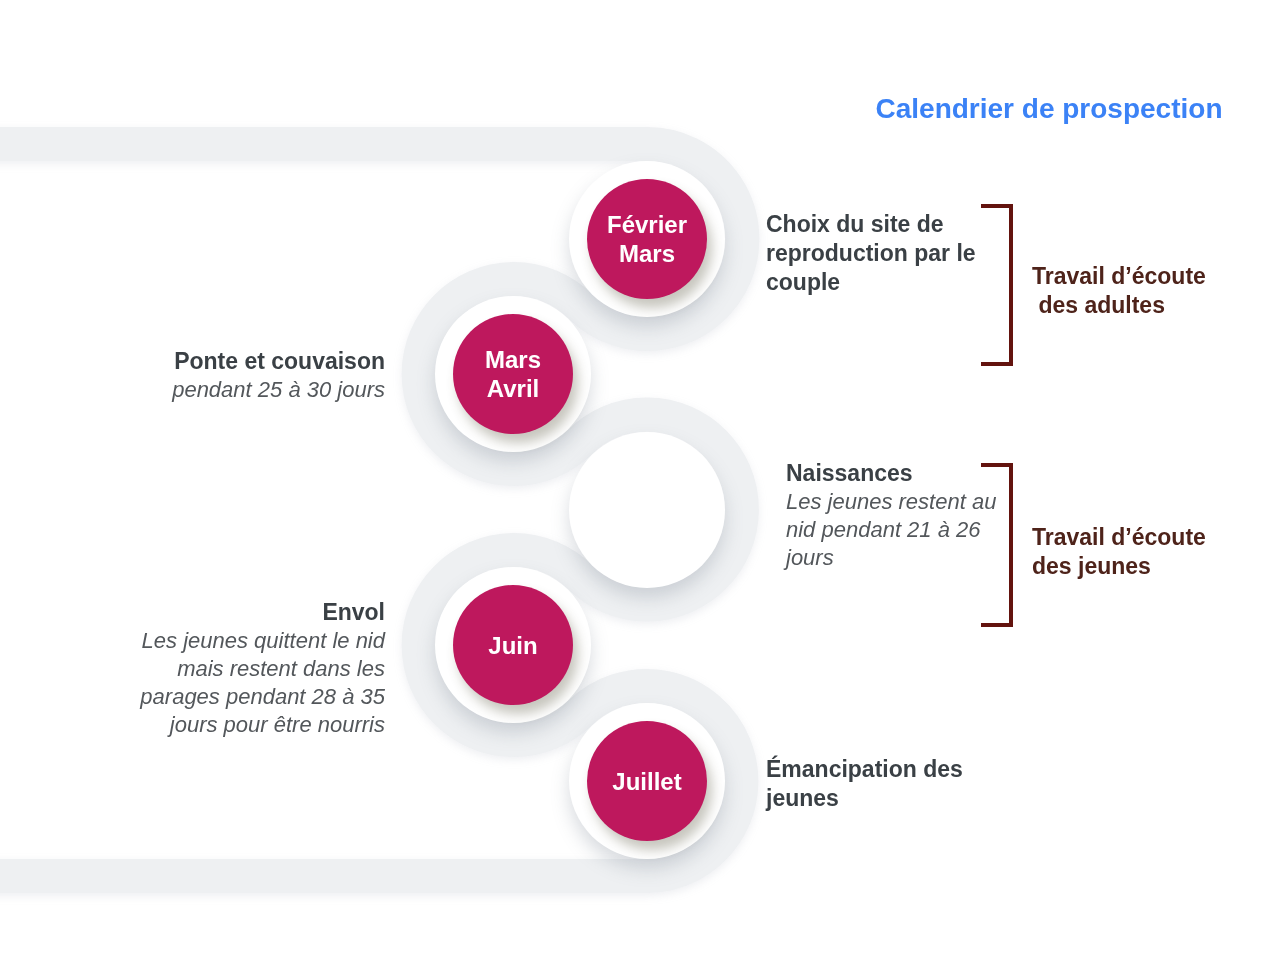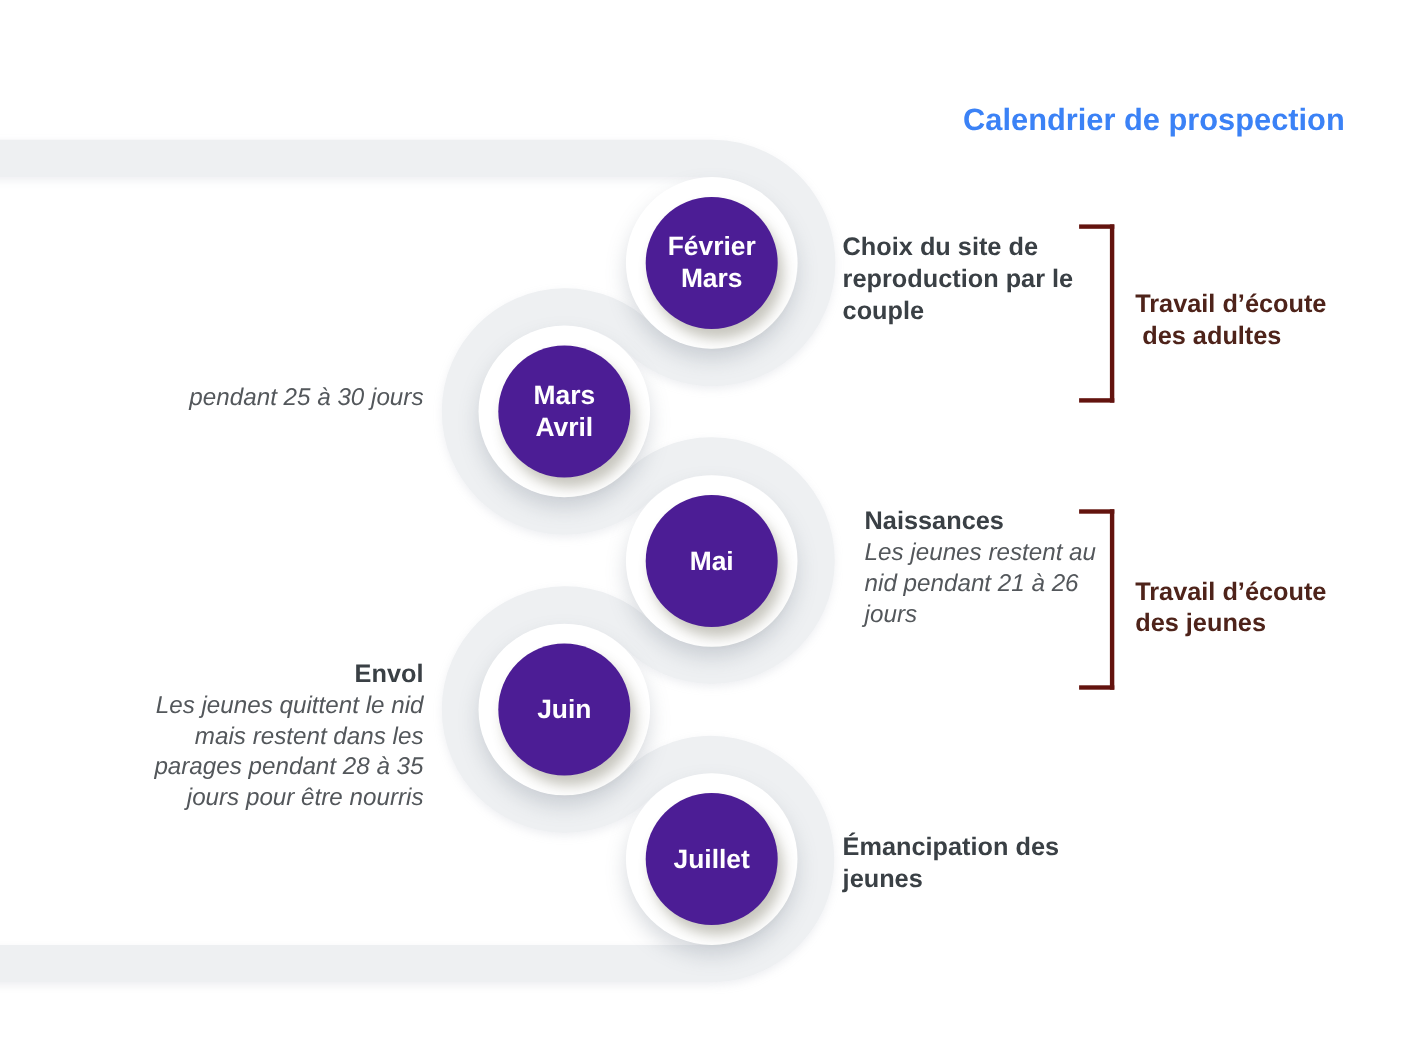--- a/index.html
+++ b/index.html
@@ -34,21 +34,21 @@
     border-radius: 50%;
     background: #ffffff;
     box-shadow: 0 10px 18px rgba(125,135,150,0.30);
   }
 
   
   .circle {
     position: absolute;
     width: 120px; height: 120px;
     border-radius: 50%;
-    background: #4c1d95;
+    background: #be185d;
     color: #ffffff;
     font-weight: 700;
     font-size: 24px;
     line-height: 29px;
     display: flex;
     align-items: center;
     justify-content: center;
     text-align: center;
     box-shadow: 5px 9px 12px rgba(70,65,40,0.30);
   }
@@ -125,23 +125,20 @@
   <div class="disc" style="left:569px; top:703px;"></div>
 
   <div class="circle" style="left:587px; top:179px;">
     <span class="preline">Février
 Mars</span>
   </div>
   <div class="circle" style="left:453px; top:314px;">
     <span class="preline">Mars
 Avril</span>
   </div>
-  <div class="circle" style="left:587px; top:450px;">
-    <span class="preline">Mai</span>
-  </div>
   <div class="circle" style="left:453px; top:585px;">
     <span class="preline">Juin</span>
   </div>
   <div class="circle" style="left:587px; top:721px;">
     <span class="preline">Juillet</span>
   </div>
 
   <h1 class="title-right">Calendrier de prospection</h1>
 
   <div class="stage" style="left:766px; top:210px; width:240px;">
@@ -156,20 +153,21 @@
 nid pendant 21 à 26
 jours</div>
   </div>
 
   <div class="stage" style="left:766px; top:755px; width:240px;">
     <div class="stage-title preline">Émancipation des
 jeunes</div>
   </div>
 
   <div class="stage align-right" style="left:130px; top:347px; width:255px;">
+    <div class="stage-title">Ponte et couvaison</div>
     <div class="stage-detail">pendant 25 à 30 jours</div>
   </div>
 
   <div class="stage align-right" style="left:130px; top:598px; width:255px;">
     <div class="stage-title">Envol</div>
     <div class="stage-detail preline">Les jeunes quittent le nid
 mais restent dans les
 parages pendant 28 à 35
 jours pour être nourris</div>
   </div>

